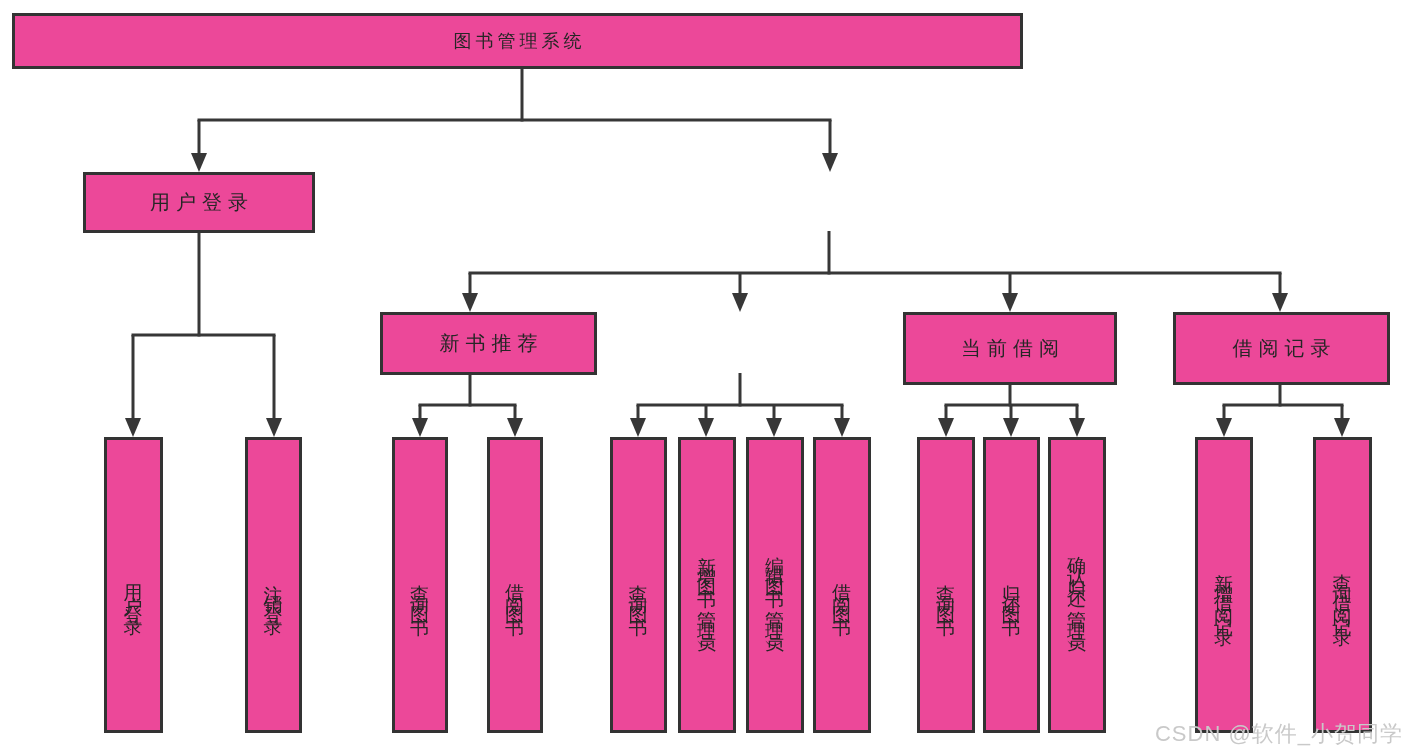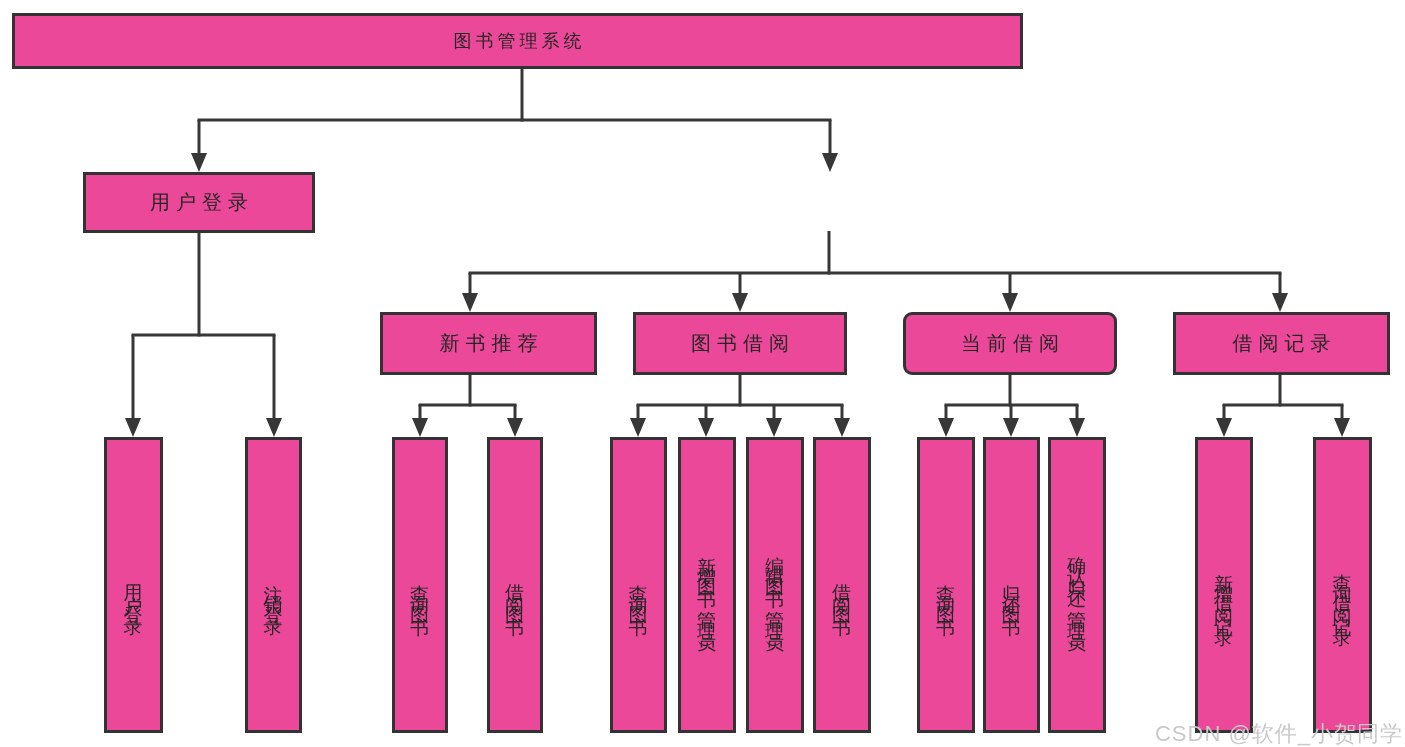--- a/index.html
+++ b/index.html
@@ -123,27 +123,24 @@
     <span class="lbl">图书管理系统</span>
   </div>
 
   <div class="box h" style="left:83px; top:172px; width:232px; height:61px;">
     <span class="lbl">用户登录</span>
   </div>
 
   <div class="box h" style="left:363px; top:312px; width:217px; height:63px;margin-left:17px;">
     <span class="lbl">新书推荐</span>
   </div>
-  <div class="box h" style="left:633px; top:312px; width:214px; height:63px;">
-    <span class="lbl">图书借阅</span>
-  </div>
-  <div class="box h" style="left:903px; top:312px; width:214px; height:63px;border-radius:9px;">
+  <div class="box h" style="left:903px; top:312px; width:214px; height:73px;">
     <span class="lbl">当前借阅</span>
   </div>
-  <div class="box h" style="left:1173px; top:312px; width:217px; height:63px;">
+  <div class="box h" style="left:1173px; top:312px; width:217px; height:73px;">
     <span class="lbl">借阅记录</span>
   </div>
 
   <div class="box v" style="left:104px; top:437px; width:59px; height:296px;">
     <span class="lbl">用户登录</span>
   </div>
   <div class="box v" style="left:245px; top:437px; width:57px; height:296px;">
     <span class="lbl">注销登录</span>
   </div>
 

